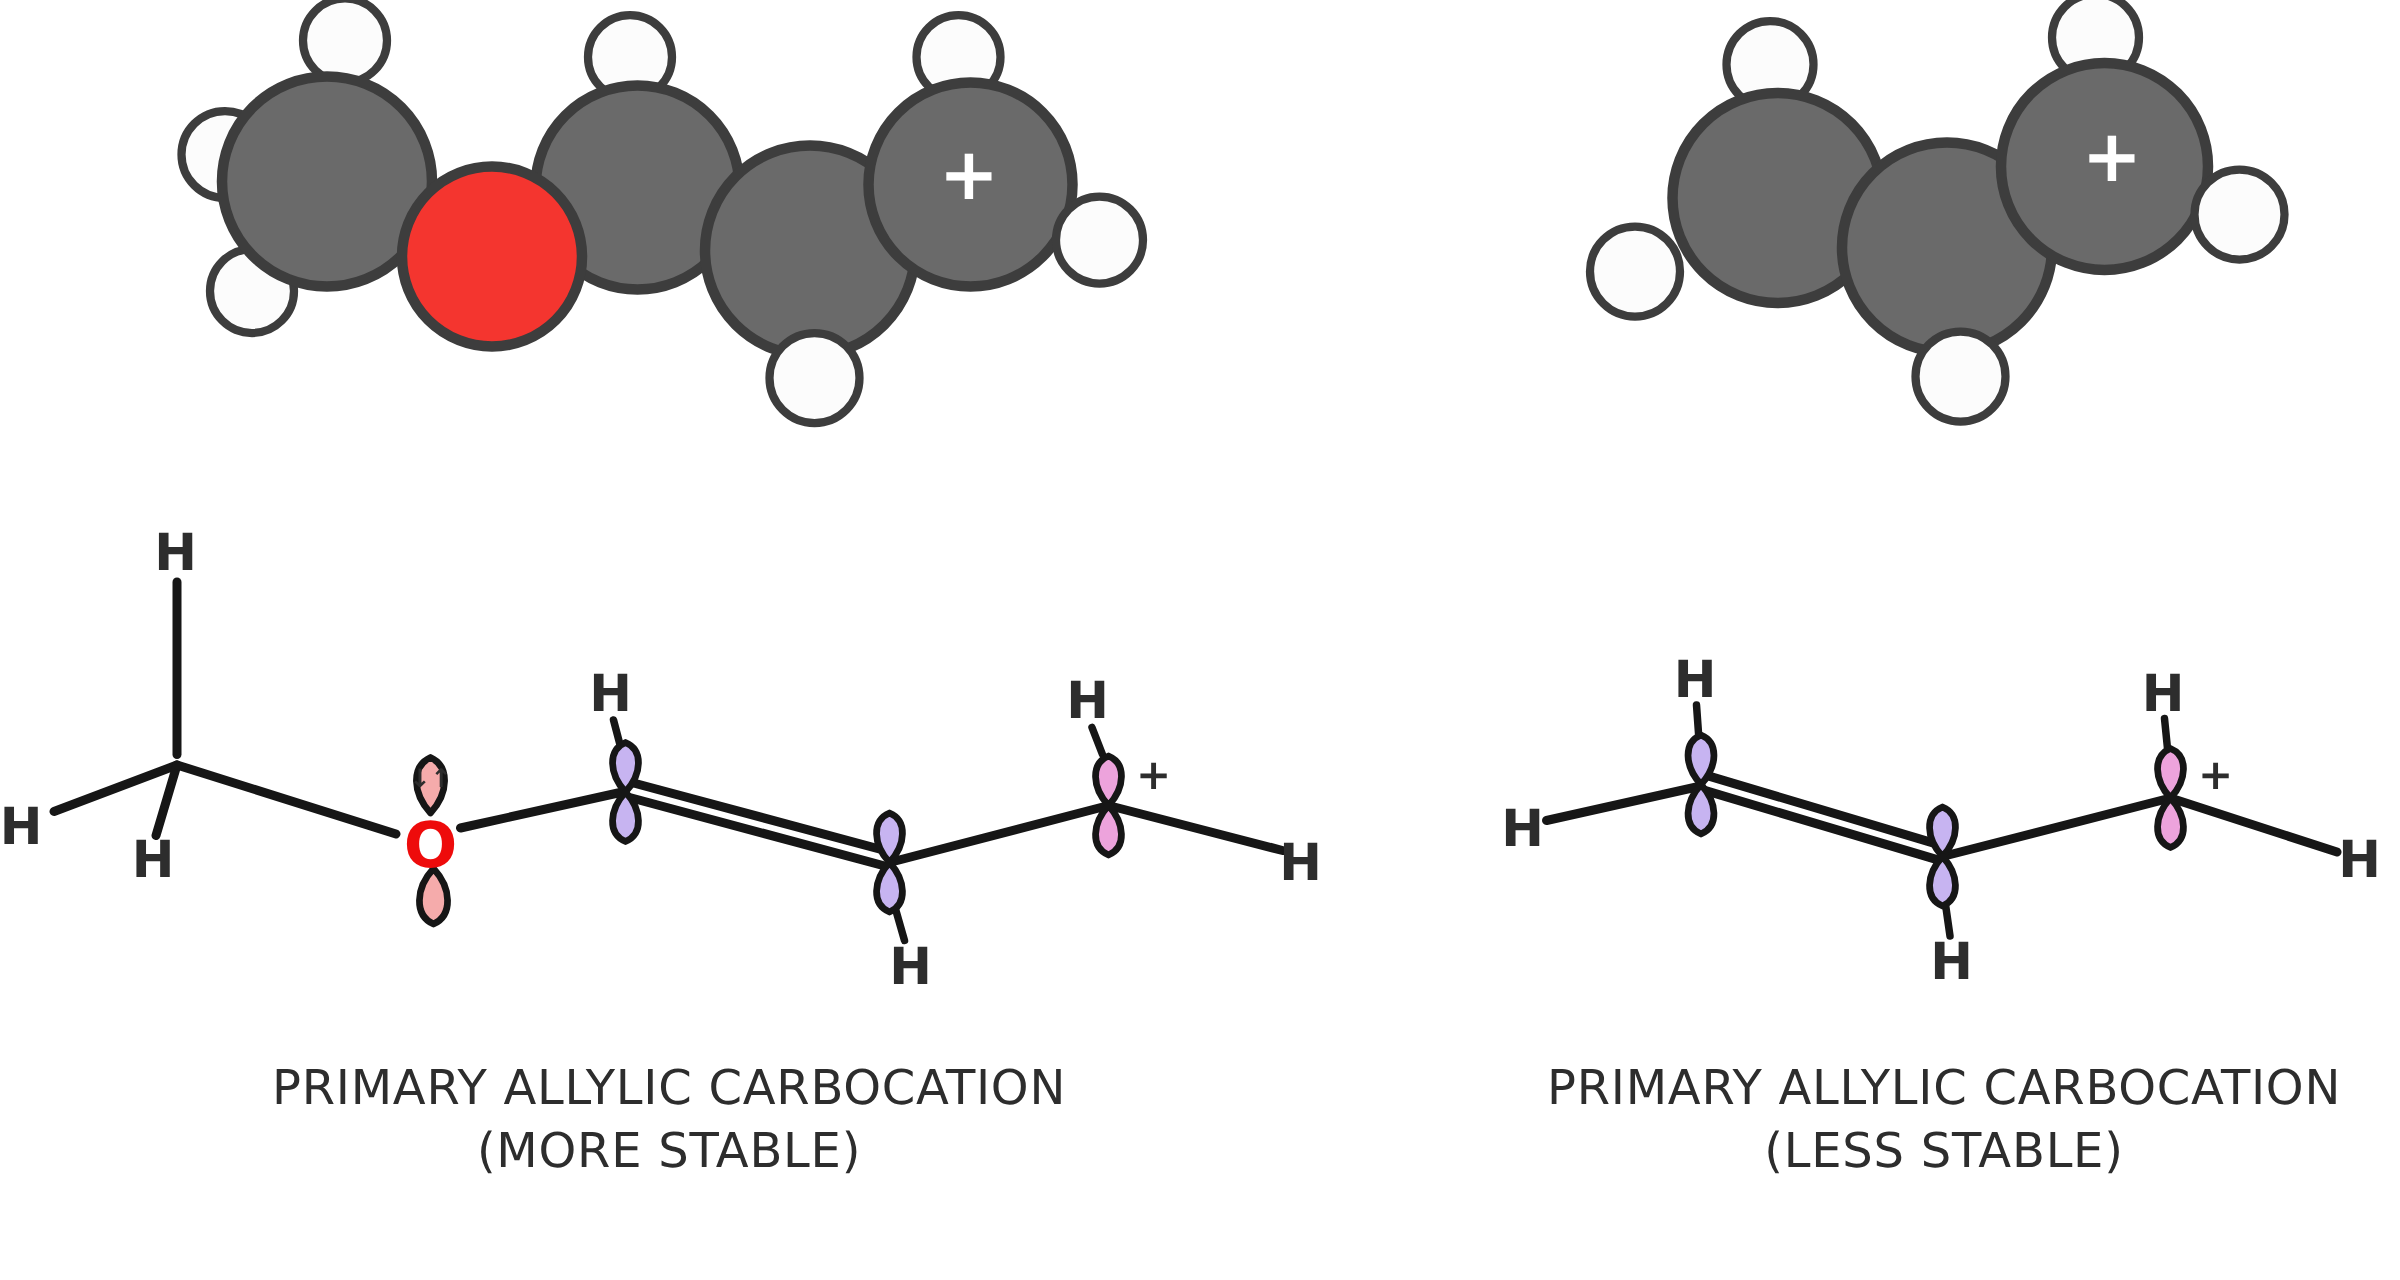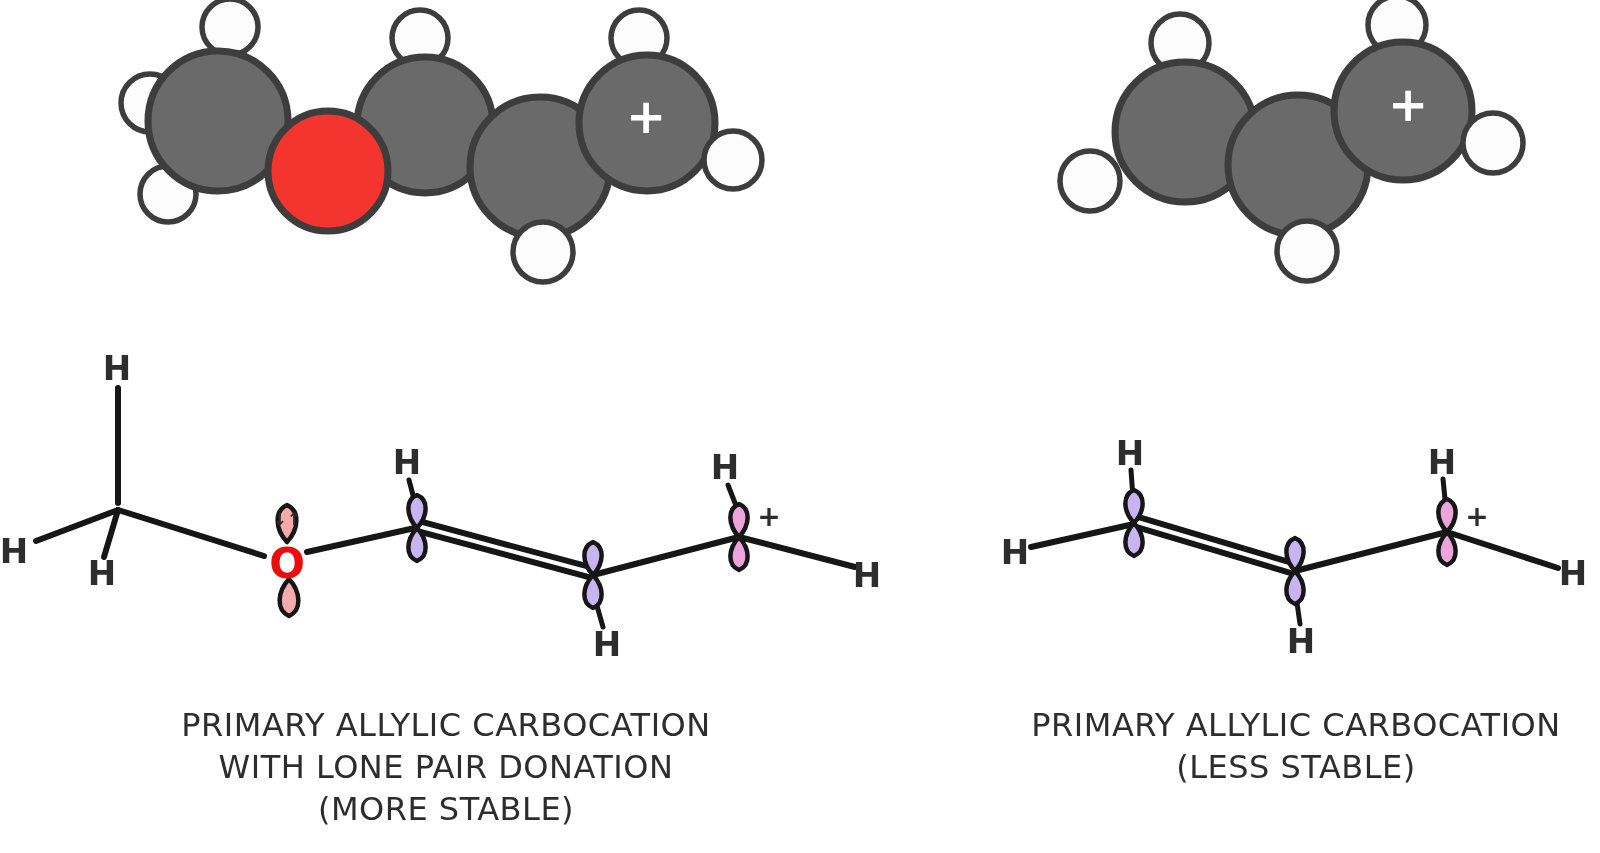--- a/index.html
+++ b/index.html
@@ -133,21 +133,20 @@
         <text x="1130" y="464.9" text-anchor="middle" font-size="34" font-weight="bold" fill="#2d2d2d" font-family="&quot;DejaVu Sans&quot;,&quot;Liberation Sans&quot;,sans-serif">H</text>
         <text x="1301" y="652.9" text-anchor="middle" font-size="34" font-weight="bold" fill="#2d2d2d" font-family="&quot;DejaVu Sans&quot;,&quot;Liberation Sans&quot;,sans-serif">H</text>
         <text x="1442" y="473.9" text-anchor="middle" font-size="34" font-weight="bold" fill="#2d2d2d" font-family="&quot;DejaVu Sans&quot;,&quot;Liberation Sans&quot;,sans-serif">H</text>
         <text x="1573" y="584.9" text-anchor="middle" font-size="34" font-weight="bold" fill="#2d2d2d" font-family="&quot;DejaVu Sans&quot;,&quot;Liberation Sans&quot;,sans-serif">H</text>
         <text x="1477" y="525.8" text-anchor="middle" font-size="28" font-weight="bold" fill="#2d2d2d" font-family="&quot;DejaVu Sans&quot;,&quot;Liberation Sans&quot;,sans-serif">+</text>
       </g>
     </svg>
 
   <div class="caption" id="caption-left">
     <div>PRIMARY ALLYLIC CARBOCATION</div>
-    <div>WITH LONE PAIR DONATION</div>
     <div>(MORE STABLE)</div>
   </div>
 
   <div class="caption" id="caption-right">
     <div>PRIMARY ALLYLIC CARBOCATION</div>
     <div>(LESS STABLE)</div>
   </div>
 </div>
 
 </body></html>

